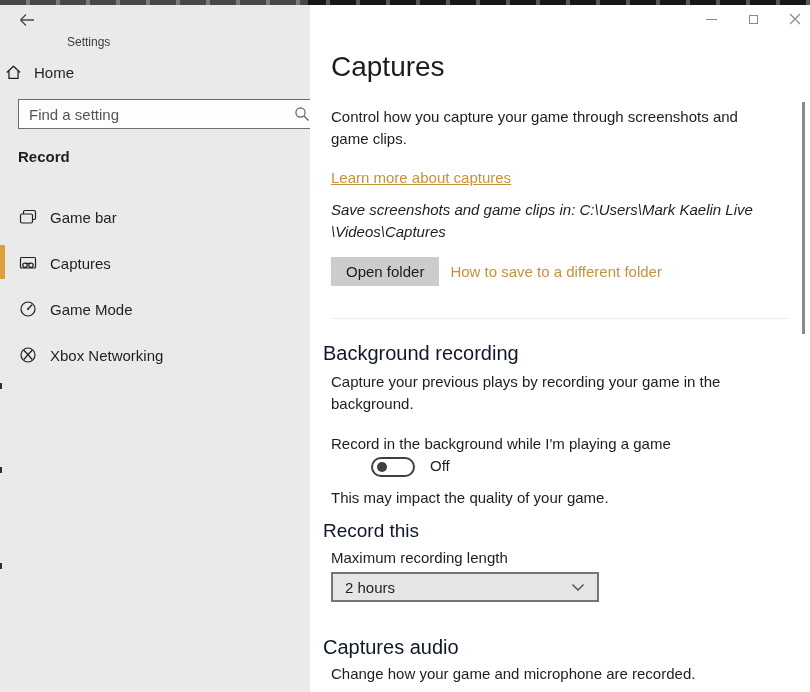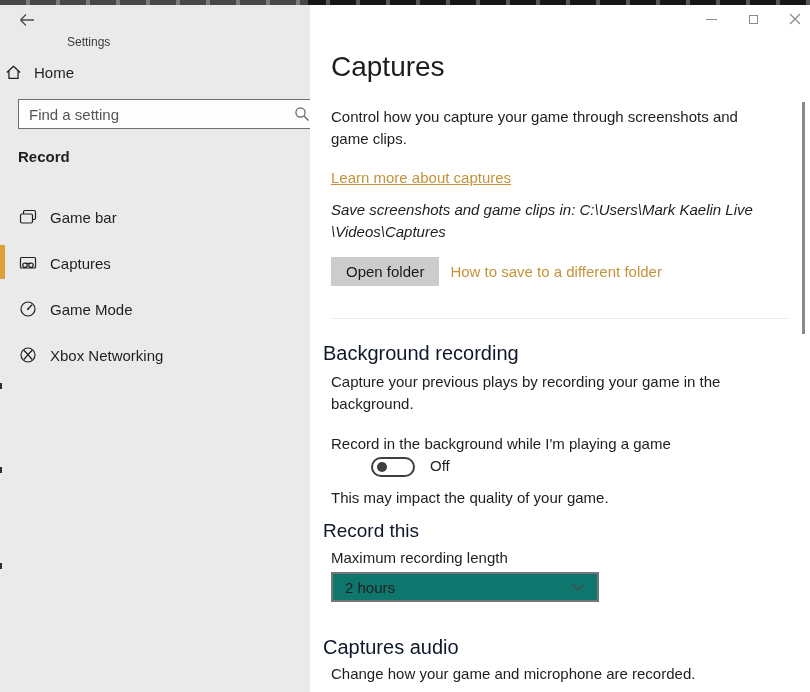--- a/index.html
+++ b/index.html
@@ -72,21 +72,21 @@
   .toggle-row { position:absolute; left:21px; top:452px; display:flex; align-items:flex-start; gap:15px;padding-left:40px; }
   .toggle { width:44px; height:20px; border:2px solid #3f3f3f; border-radius:11px; position:relative;
     background:#fff; cursor:pointer; }
   .toggle .knob { position:absolute; left:4px; top:3px; width:10px; height:10px; border-radius:50%; background:#3f3f3f; }
   .toggle-state { font-size:15px; }
   .note { top:482px; }
 
   .h2.rec-this { top:513px; font-size:19px; }
   .max-label { top:542px; }
   .select { position:absolute; left:21px; top:567px; width:268px; height:30px; border:2px solid #757575;
-    background:#0f766e; display:flex; align-items:center; padding:0 12px; font-size:15px; cursor:pointer; }
+    background:#e5e5e5; display:flex; align-items:center; padding:0 12px; font-size:15px; cursor:pointer; }
   .select .chev { margin-left:auto; width:14px; height:9px; }
 
   .h2.rec-audio { top:629px; }
   .audio-desc { top:658px; }
 
   svg { display:block; }
 </style>
 </head>
 <body>
 

